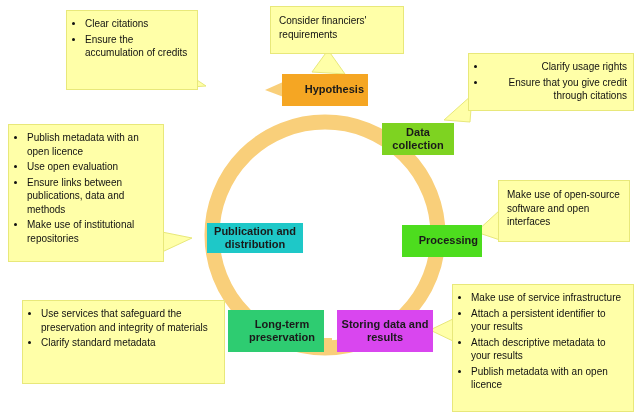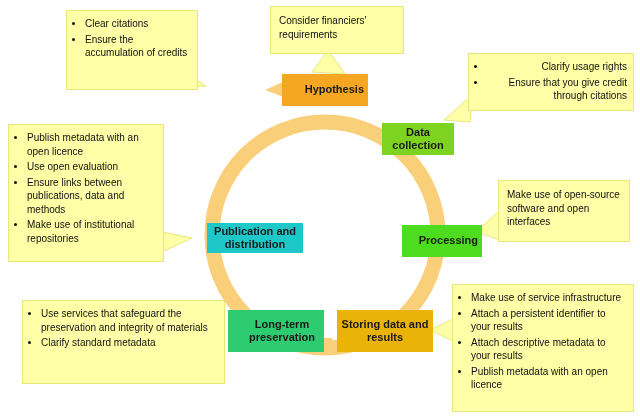--- a/index.html
+++ b/index.html
@@ -64,21 +64,21 @@
   </div>
 
   <div class="node" style="left:382px;top:123px;width:72px;height:32px;background:#7ed321;">
     <span>Data collection</span>
   </div>
 
   <div class="node" style="left:402px;top:225px;width:80px;height:32px;background:#4ddd1e;">
     <span>Processing</span>
   </div>
 
-  <div class="node" style="left:337px;top:310px;width:96px;height:42px;background:#eab308;">
+  <div class="node" style="left:337px;top:310px;width:96px;height:42px;background:#d946ef;">
     <span>Storing data and results</span>
   </div>
 
   <div class="node" style="left:228px;top:310px;width:96px;height:42px;background:#2ecc71;padding-left:16px;">
     <span>Long-term preservation</span>
   </div>
 
   <div class="node" style="left:174px;top:223px;width:96px;height:30px;background:#1ec8c8;margin-left:33px;">
     <span>Publication and distribution</span>
   </div>

